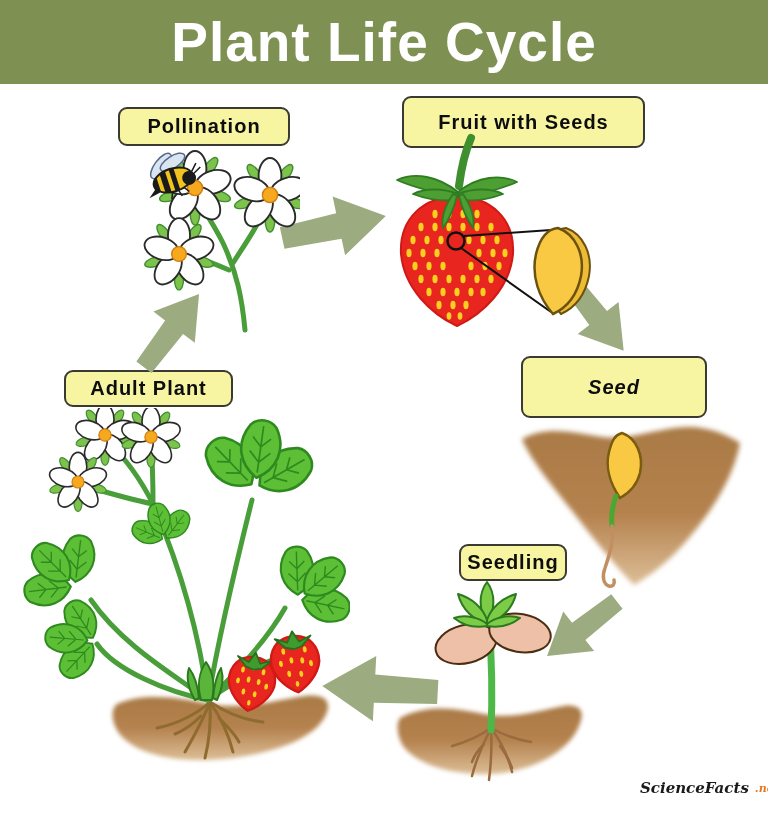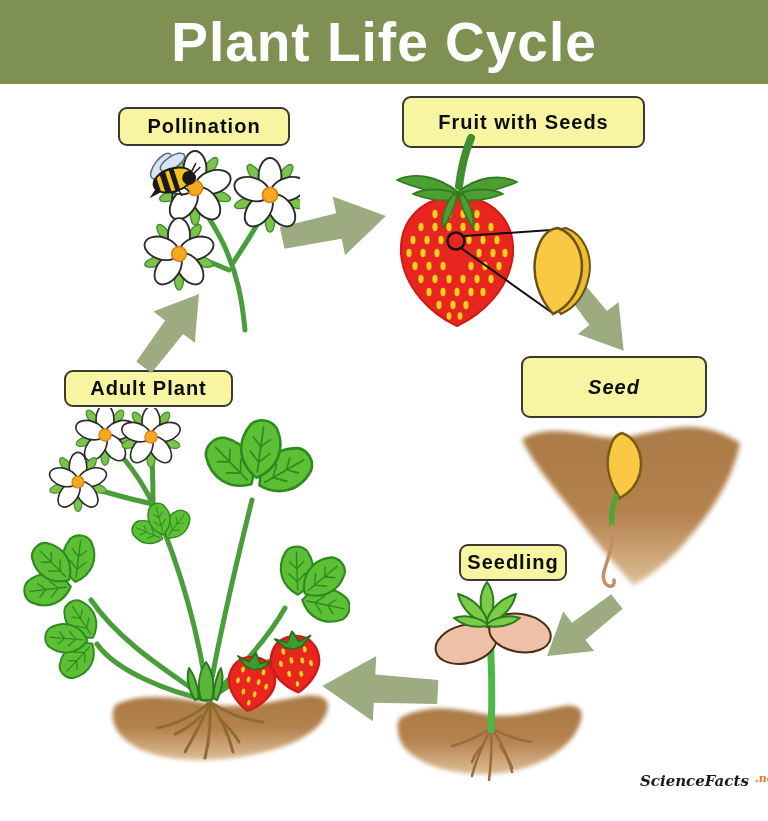--- a/index.html
+++ b/index.html
@@ -31,21 +31,21 @@
   .illus { position:absolute; }
   .arrow { position:absolute; }
   #arrow-1 { left:279px; top:195px; width:110px; transform:rotate(-12deg); }
   #arrow-2 { left:548px; top:287px; width:95px;  transform:rotate(52deg); }
   #arrow-3 { left:536px; top:602px; width:92px;  transform:rotate(142deg); }
   #arrow-4 { left:320px; top:654px; width:120px; transform:rotate(183deg); }
   #arrow-5 { left:124px; top:303px; width:95px;  transform:rotate(-53deg); }
   
   .logo {
     position:absolute; left:636px; top:772px; width:128px; height:32px;
-    display:flex; align-items:flex-start; gap:4px;
+    display:flex; align-items:center; gap:4px;
   }
   .logo-text {
     font-family:"DejaVu Serif", serif; font-style:italic; font-weight:bold;
     font-size:15px; color:#1a1a1a; white-space:nowrap;
   }
   .logo-suffix {
     font-family:"DejaVu Serif", serif; font-style:italic; font-weight:bold;
     font-size:11px; color:#e87722; margin-left:2px;
   }
 </style>

